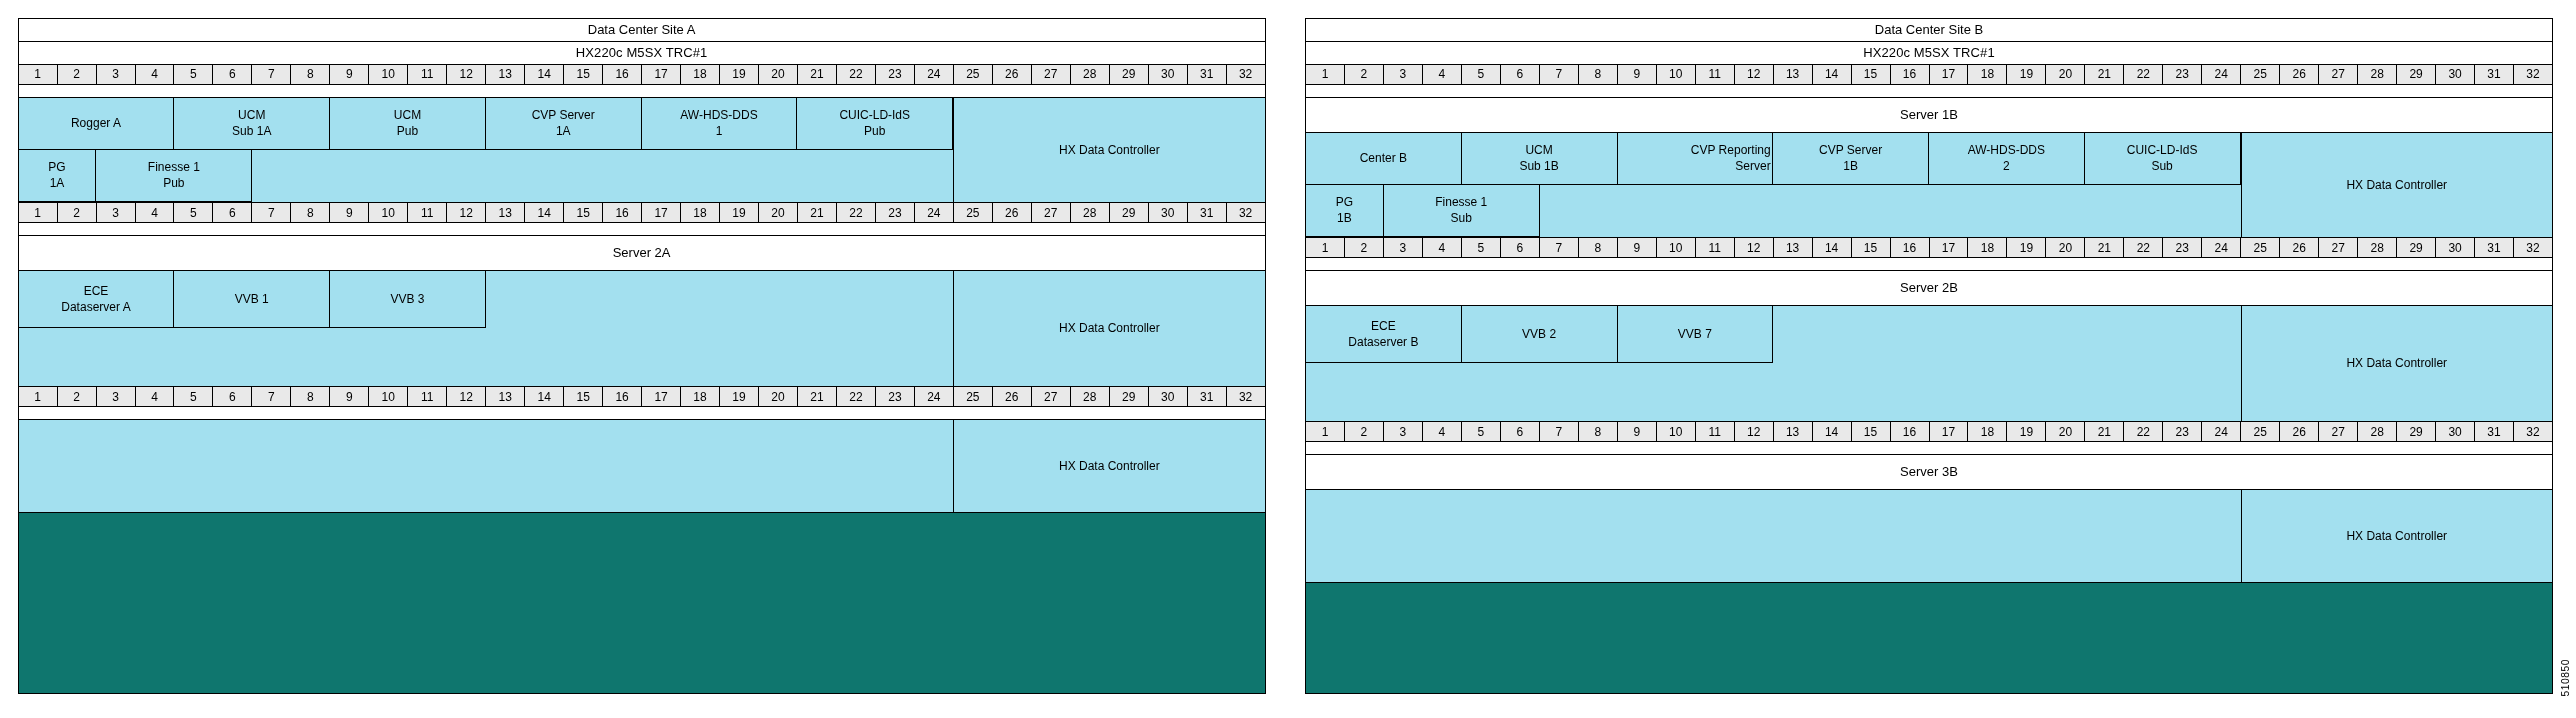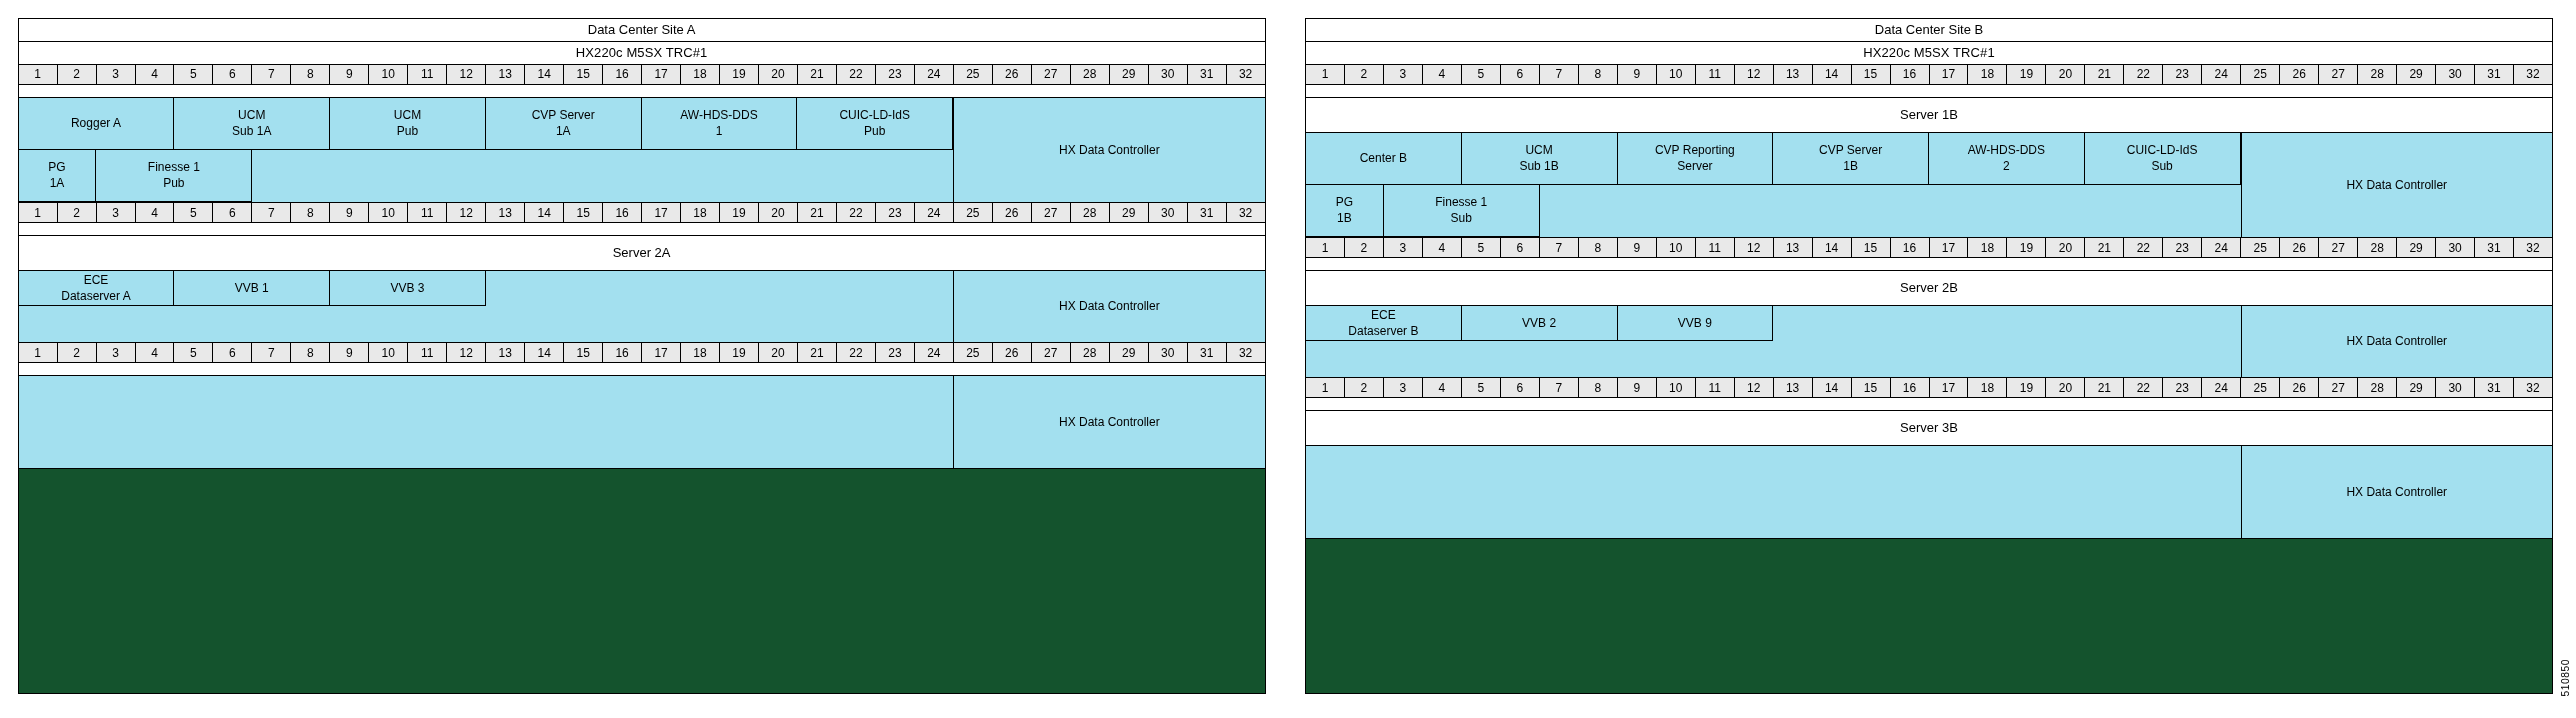--- a/index.html
+++ b/index.html
@@ -11,21 +11,21 @@
   .diagram{position:absolute;inset:0;}
 
   
   .panel{
     position:absolute;
     top:17.6px;
     width:1248px;
     height:676px;
     border:1.6px solid #000;
     box-sizing:border-box;
-    background:#14532d;
+    background:#0f766e;
     display:flex;
     flex-direction:column;
   }
   .panel-a{left:17.6px;}
   .panel-b{left:1305px;}
 
   
   .row{
     box-sizing:border-box;
     width:100%;
@@ -75,21 +75,21 @@
 
   
   .vm-area{
     position:relative;
     width:100%;
     box-sizing:border-box;
     background:#a3e0ef;
     border-bottom:1.6px solid #000;
   }
   .vm-area.tall{height:105px;}
-  .vm-area.mid{height:72px;}
+  .vm-area.mid{height:116px;}
   .vm-area.short{height:93px;}
 
   
   .vm-grid{
     position:absolute;inset:0;
     display:grid;
     grid-template-columns:repeat(32,1fr);
     grid-template-rows:1fr 1fr;
   }
   .vm{
@@ -347,21 +347,21 @@
         <div class="server-hdr">Server 1B</div>
         <div class="vm-area tall">
           <div class="vm-grid">
             <div class="vm" style="grid-area: 1 / 1 / auto / span 4;">
               <span>Center B</span>
             </div>
             <div class="vm" style="grid-area: 1 / 5 / auto / span 4;">
               <span>UCM</span>
               <span>Sub 1B</span>
             </div>
-            <div class="vm" style="grid-area: 1 / 9 / auto / span 4;">
+            <div class="vm" style="grid-area: 1 / 9 / auto / span 4; align-items: flex-end;">
               <span>CVP Reporting</span>
               <span>Server</span>
             </div>
             <div class="vm" style="grid-area: 1 / 13 / auto / span 4;">
               <span>CVP Server</span>
               <span>1B</span>
             </div>
             <div class="vm" style="grid-area: 1 / 17 / auto / span 4;">
               <span>AW-HDS-DDS</span>
               <span>2</span>
@@ -423,21 +423,21 @@
         <div class="vm-area mid">
           <div class="vm-grid">
             <div class="vm" style="grid-area: 1 / 1 / auto / span 4;">
               <span>ECE</span>
               <span>Dataserver B</span>
             </div>
             <div class="vm" style="grid-area: 1 / 5 / auto / span 4;">
               <span>VVB 2</span>
             </div>
             <div class="vm" style="grid-area: 1 / 9 / auto / span 4;">
-              <span>VVB 9</span>
+              <span>VVB 7</span>
             </div>
             <div class="vm blank" style="grid-area: 1 / 13 / auto / span 12;"></div>
             <div class="vm blank" style="grid-area: 2 / 1 / auto / span 24;"></div>
             <div class="vm no-br no-bb" style="grid-area: 1 / 25 / span 2 / span 8; border-left: 0.8px solid rgb(0, 0, 0);">
               <span>HX Data Controller</span>
             </div>
           </div>
         </div>
         <div class="slots">
           <div class="slot">1</div>

